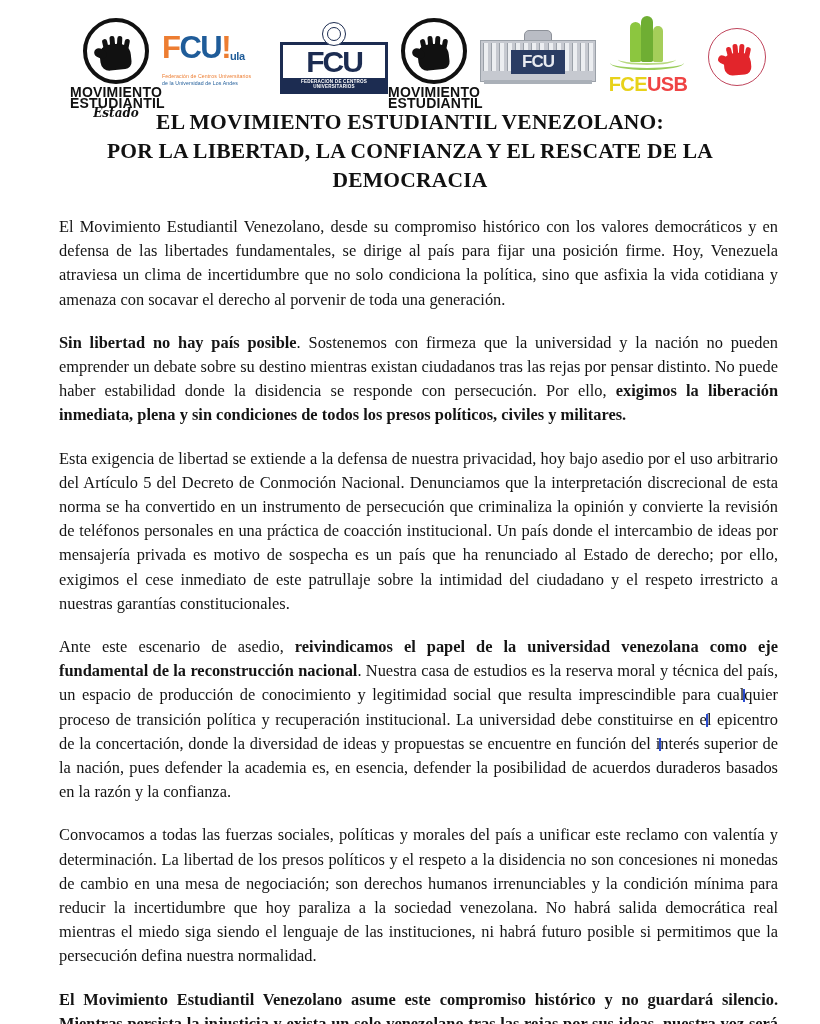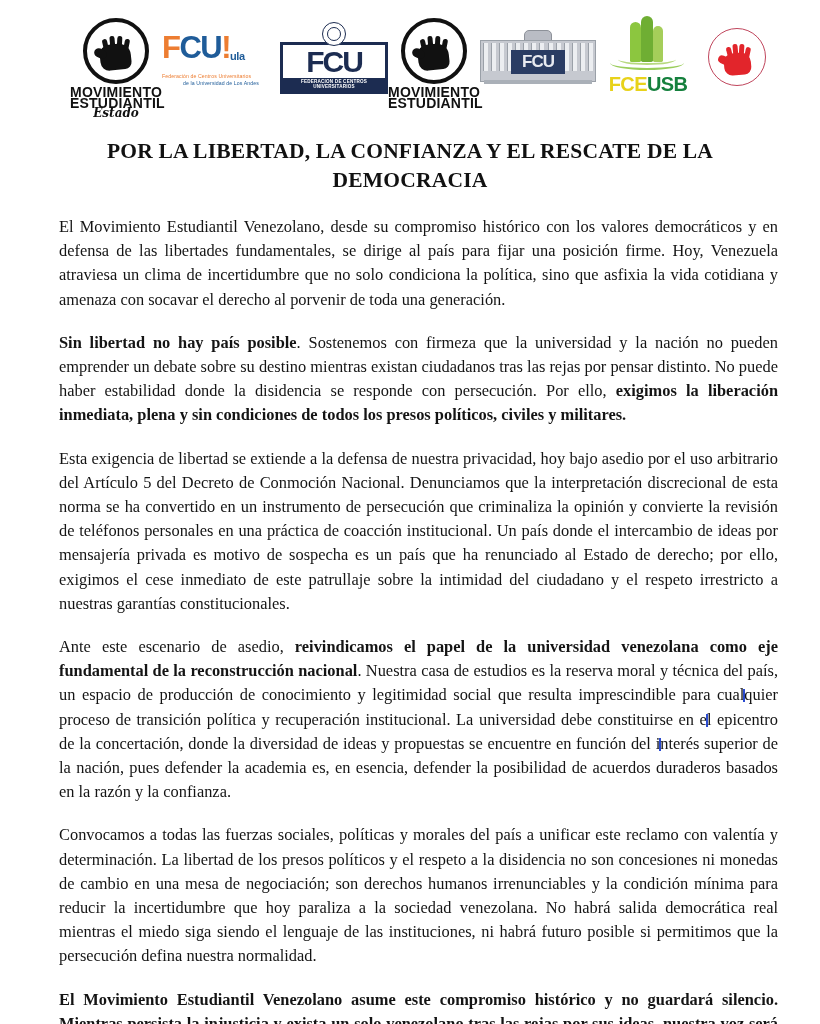--- a/index.html
+++ b/index.html
@@ -92,21 +92,21 @@
   .fcuula { width: 118px; padding-top: 14px; }
   .fcuula-row {
     font-family: "Liberation Sans", sans-serif;
     font-weight: bold;
     font-size: 31px;
     line-height: 31px;
     letter-spacing: -1.5px;
     white-space: nowrap;
   }
   .cl-orange { color: #ED7D31; }
-  .cl-blue { color: #1F5C99; text-align: center; }
+  .cl-blue { color: #1F5C99; }
   .fcuula-ula {
     font-size: 11px;
     letter-spacing: -0.4px;
     vertical-align: -2px;
   }
   .fcuula-sub {
     font-family: "Liberation Sans", sans-serif;
     font-size: 5.2px;
     line-height: 6px;
     letter-spacing: 0.1px;
@@ -226,21 +226,21 @@
     border-radius: 0 0 50% 50%;
   }
   .fceusb-txt {
     font-family: "Liberation Sans", sans-serif;
     font-weight: bold;
     font-size: 20px;
     letter-spacing: -0.6px;
     line-height: 20px;
   }
   .cl-yellow { color: #E8D21A; margin-top: 40px; }
-  .cl-dark { color: #15803d; }
+  .cl-dark { color: #ef4444; }
 
   
   .redhand { width: 74px; padding-top: 10px; }
   .rh-circle {
     width: 56px; height: 56px;
     border: 1.6px solid #C0455C;
     border-radius: 50%;
     margin: 0 auto;
     position: relative;
     background: #fff;
@@ -403,21 +403,21 @@
           <span class="rh-f rh-f2"></span>
         <span class="rh-f rh-f3"></span>
           <span class="rh-f rh-f4"></span>
         <span class="rh-palm"></span>
           <span class="rh-thumb"></span>
       </div>
     </div>
   </div>
 
   <h1 class="doc-title">
-    <br>
+    <span>EL MOVIMIENTO ESTUDIANTIL VENEZOLANO:</span><br>
     <span>POR LA LIBERTAD, LA CONFIANZA Y EL RESCATE DE LA</span><br>
     <span>DEMOCRACIA</span>
   </h1>
 
   <div class="body-col" id="body-col">
       <p class="para">El Movimiento Estudiantil Venezolano, desde su compromiso histórico con los valores democráticos y en defensa de las libertades fundamentales, se dirige al país para fijar una posición firme. Hoy, Venezuela atraviesa un clima de incertidumbre que no solo condiciona la política, sino que asfixia la vida cotidiana y amenaza con socavar el derecho al porvenir de toda una generación.</p>
       <p class="para"><span class="b">Sin libertad no hay país posible</span>. Sostenemos con firmeza que la universidad y la nación no pueden emprender un debate sobre su destino mientras existan ciudadanos tras las rejas por pensar distinto. No puede haber estabilidad donde la disidencia se responde con persecución. Por ello, <span class="b">exigimos la liberación inmediata, plena y sin condiciones de todos los presos políticos, civiles y militares.</span></p>
       <p class="para">Esta exigencia de libertad se extiende a la defensa de nuestra privacidad, hoy bajo asedio por el uso arbitrario del Artículo 5 del Decreto de Conmoción Nacional. Denunciamos que la interpretación discrecional de esta norma se ha convertido en un instrumento de persecución que criminaliza la opinión y convierte la revisión de teléfonos personales en una práctica de coacción institucional. Un país donde el intercambio de ideas por mensajería privada es motivo de sospecha es un país que ha renunciado al Estado de derecho; por ello, exigimos el cese inmediato de este patrullaje sobre la intimidad del ciudadano y el respeto irrestricto a nuestras garantías constitucionales.</p>
       <p class="para">Ante este escenario de asedio, <span class="b">reivindicamos el papel de la universidad venezolana como eje fundamental de la reconstrucción nacional</span>. Nuestra casa de estudios es la reserva moral y técnica del país, un espacio de producción de conocimiento y legitimidad social que resulta imprescindible para cual<span class="caret"></span>quier proceso de transición política y recuperación institucional. La universidad debe constituirse en e<span class="caret"></span>l epicentro de la concertación, donde la diversidad de ideas y propuestas se encuentre en función del i<span class="caret"></span>nterés superior de la nación, pues defender la academia es, en esencia, defender la posibilidad de acuerdos duraderos basados en la razón y la confianza.</p>
       <p class="para">Convocamos a todas las fuerzas sociales, políticas y morales del país a unificar este reclamo con valentía y determinación. La libertad de los presos políticos y el respeto a la disidencia no son concesiones ni monedas de cambio en una mesa de negociación; son derechos humanos irrenunciables y la condición mínima para reducir la incertidumbre que hoy paraliza a la sociedad venezolana. No habrá salida democrática real mientras el miedo siga siendo el lenguaje de las instituciones, ni habrá futuro posible si permitimos que la persecución defina nuestra normalidad.</p>

